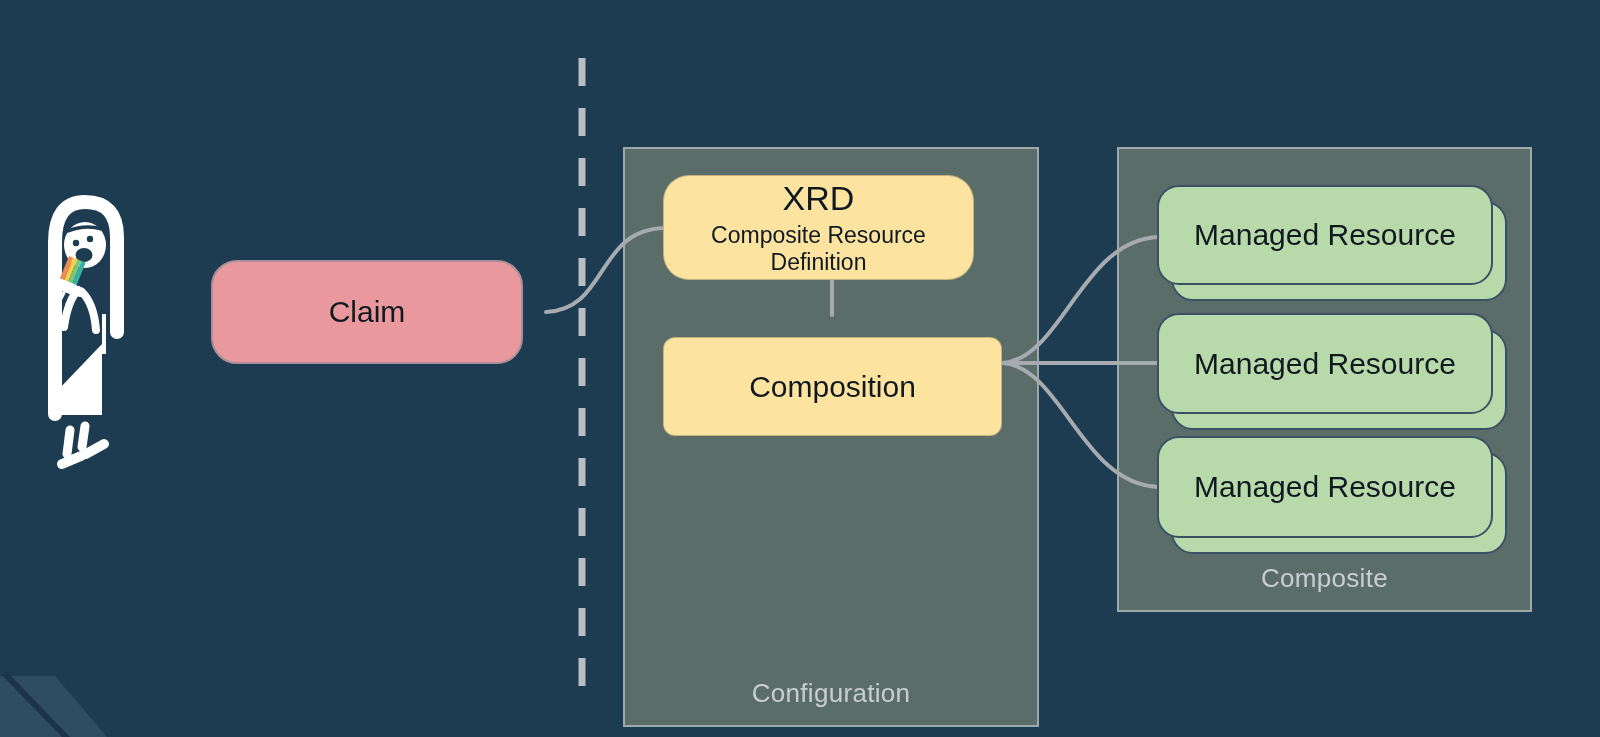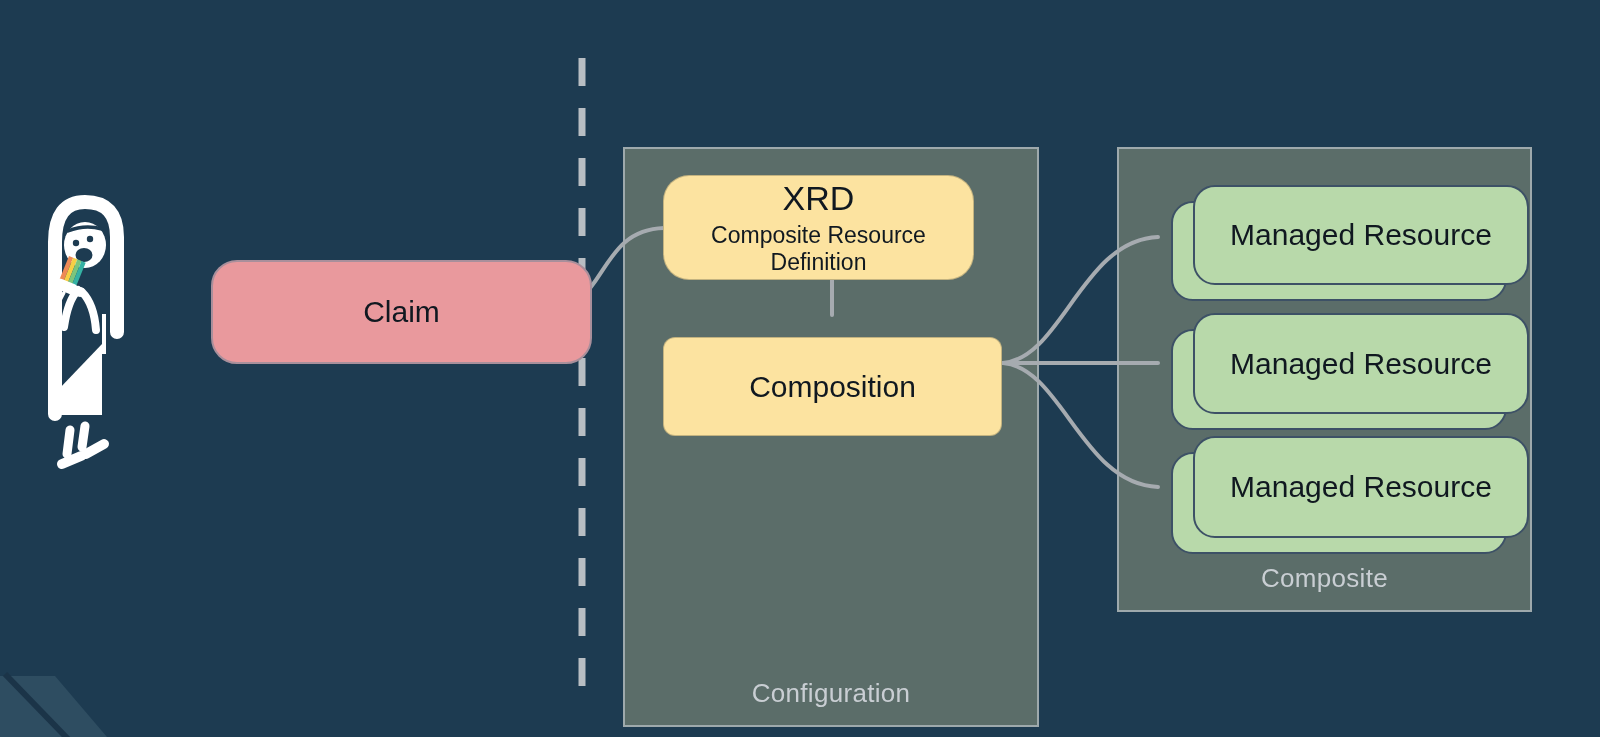--- a/index.html
+++ b/index.html
@@ -19,21 +19,21 @@
   }
   
   .lines{position:absolute;left:0;top:0;z-index:2;pointer-events:none;}
   
   .node{
     position:absolute;z-index:3;box-sizing:border-box;
     display:flex;flex-direction:column;align-items:center;justify-content:center;
     color:#101820;text-align:center;
   }
   .node-claim{
-    left:211px;top:260px;width:381px;height:104px;
+    left:211px;top:260px;width:312px;height:104px;
     background:#e9999d;border:2px solid #a98f9b;border-radius:26px;
     font-size:30px;
   }
   .node-xrd{
     left:663px;top:175px;width:311px;height:105px;
     background:#fce3a0;border:1px solid rgba(90,90,70,.35);border-radius:26px;
   }
   .xrd-title{font-size:34px;line-height:1.15;}
   .xrd-sub{font-size:23px;margin-top:3px;}
   .node-composition{
@@ -48,21 +48,21 @@
   .mr-2{left:1157px;top:313px;height:101px;}
   .mr-3{left:1157px;top:436px;height:102px;}
   .mr-shadow{
     position:absolute;left:14px;top:16px;width:100%;height:100%;box-sizing:border-box;
     background:#b8d9aa;border:2px solid #3d5166;border-radius:22px;
   }
   .mr-front{
     position:absolute;left:0;top:0;width:100%;height:100%;box-sizing:border-box;
     background:#b8d9aa;border:2px solid #3d5166;border-radius:22px;
     display:flex;align-items:center;justify-content:center;
-    color:#101820;font-size:30px;margin-left:36px;
+    color:#101820;font-size:30px;
   }
   
   .person{position:absolute;left:40px;top:192px;z-index:1;}
   .corner{position:absolute;left:0;bottom:0;z-index:0;}
 </style>
 </head>
 <body>
 
 <div class="canvas">
 

